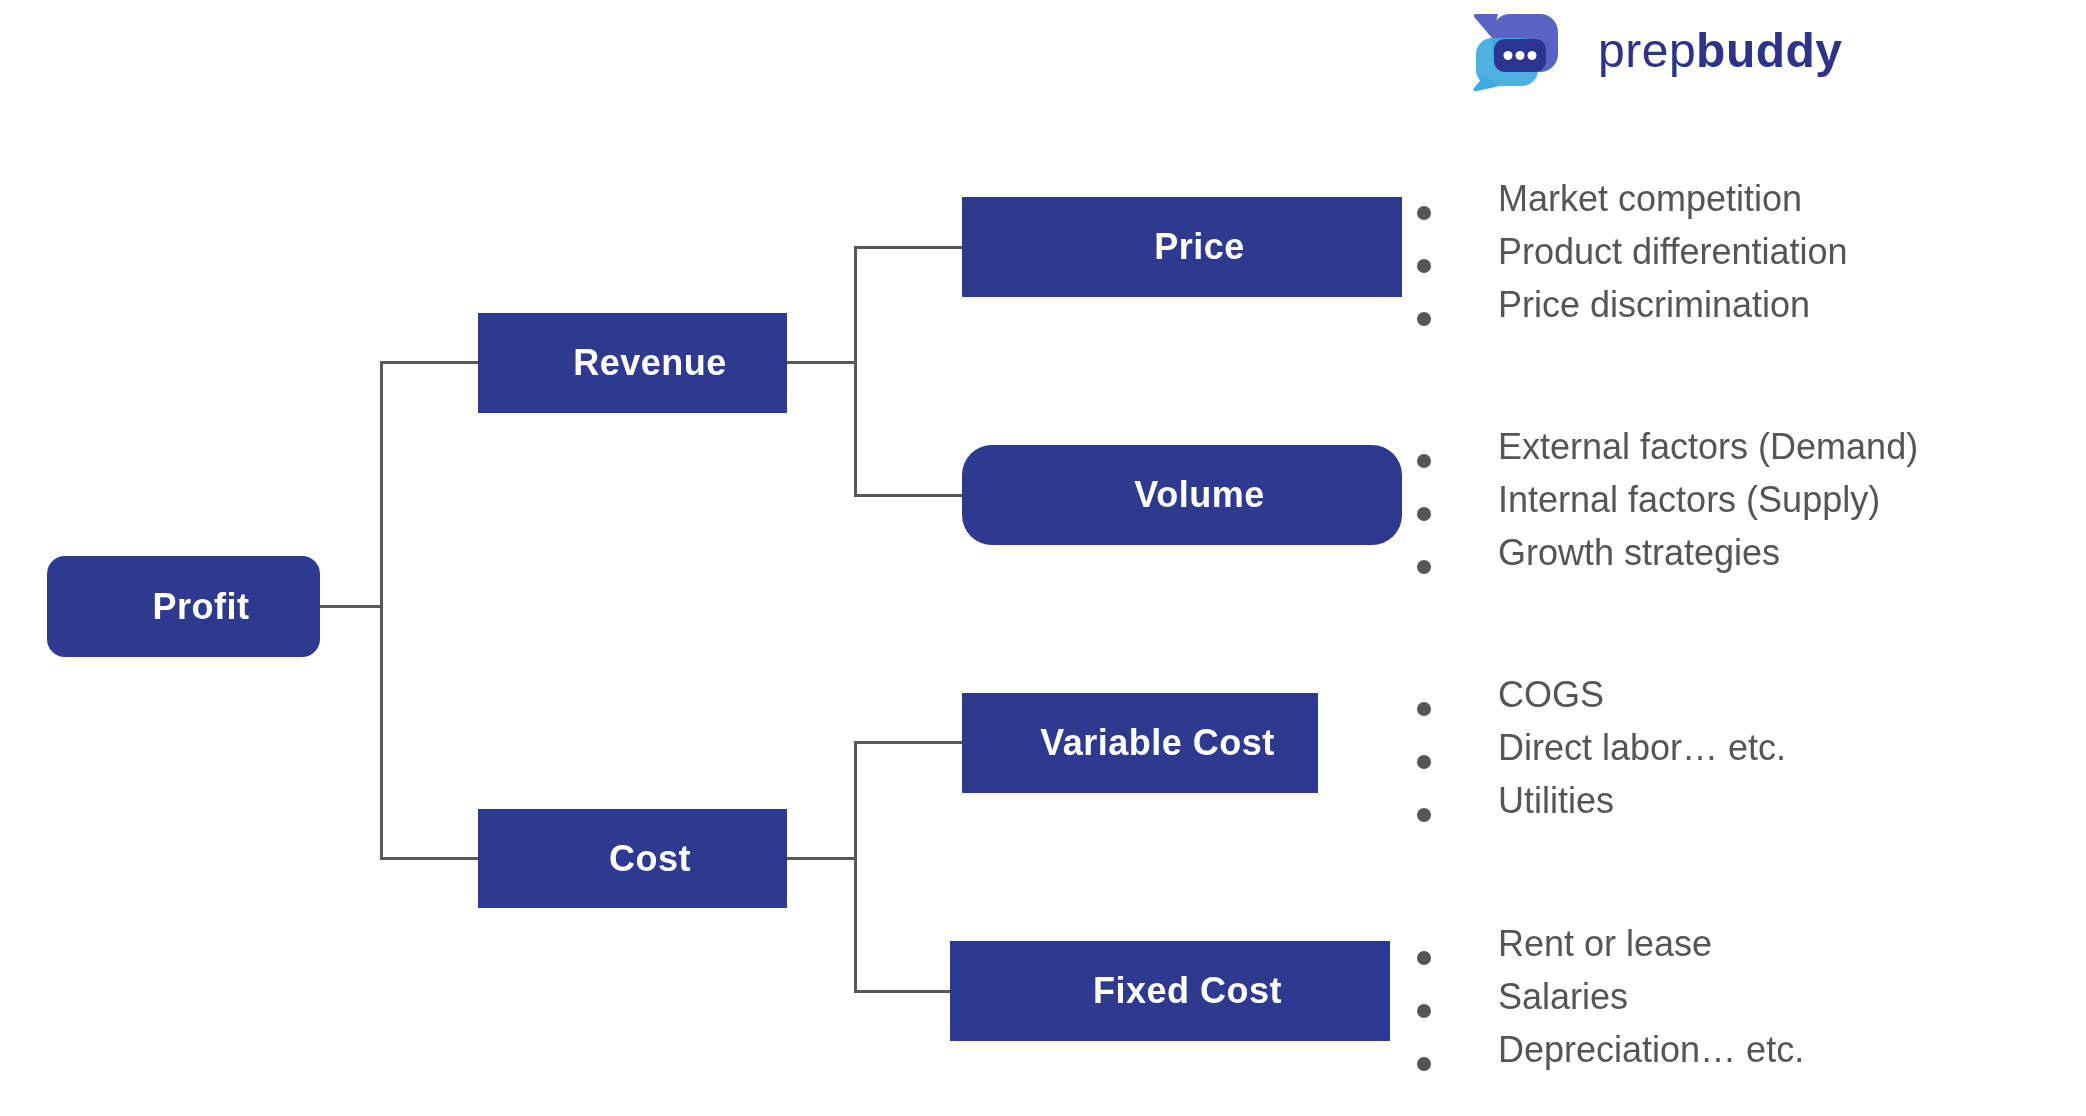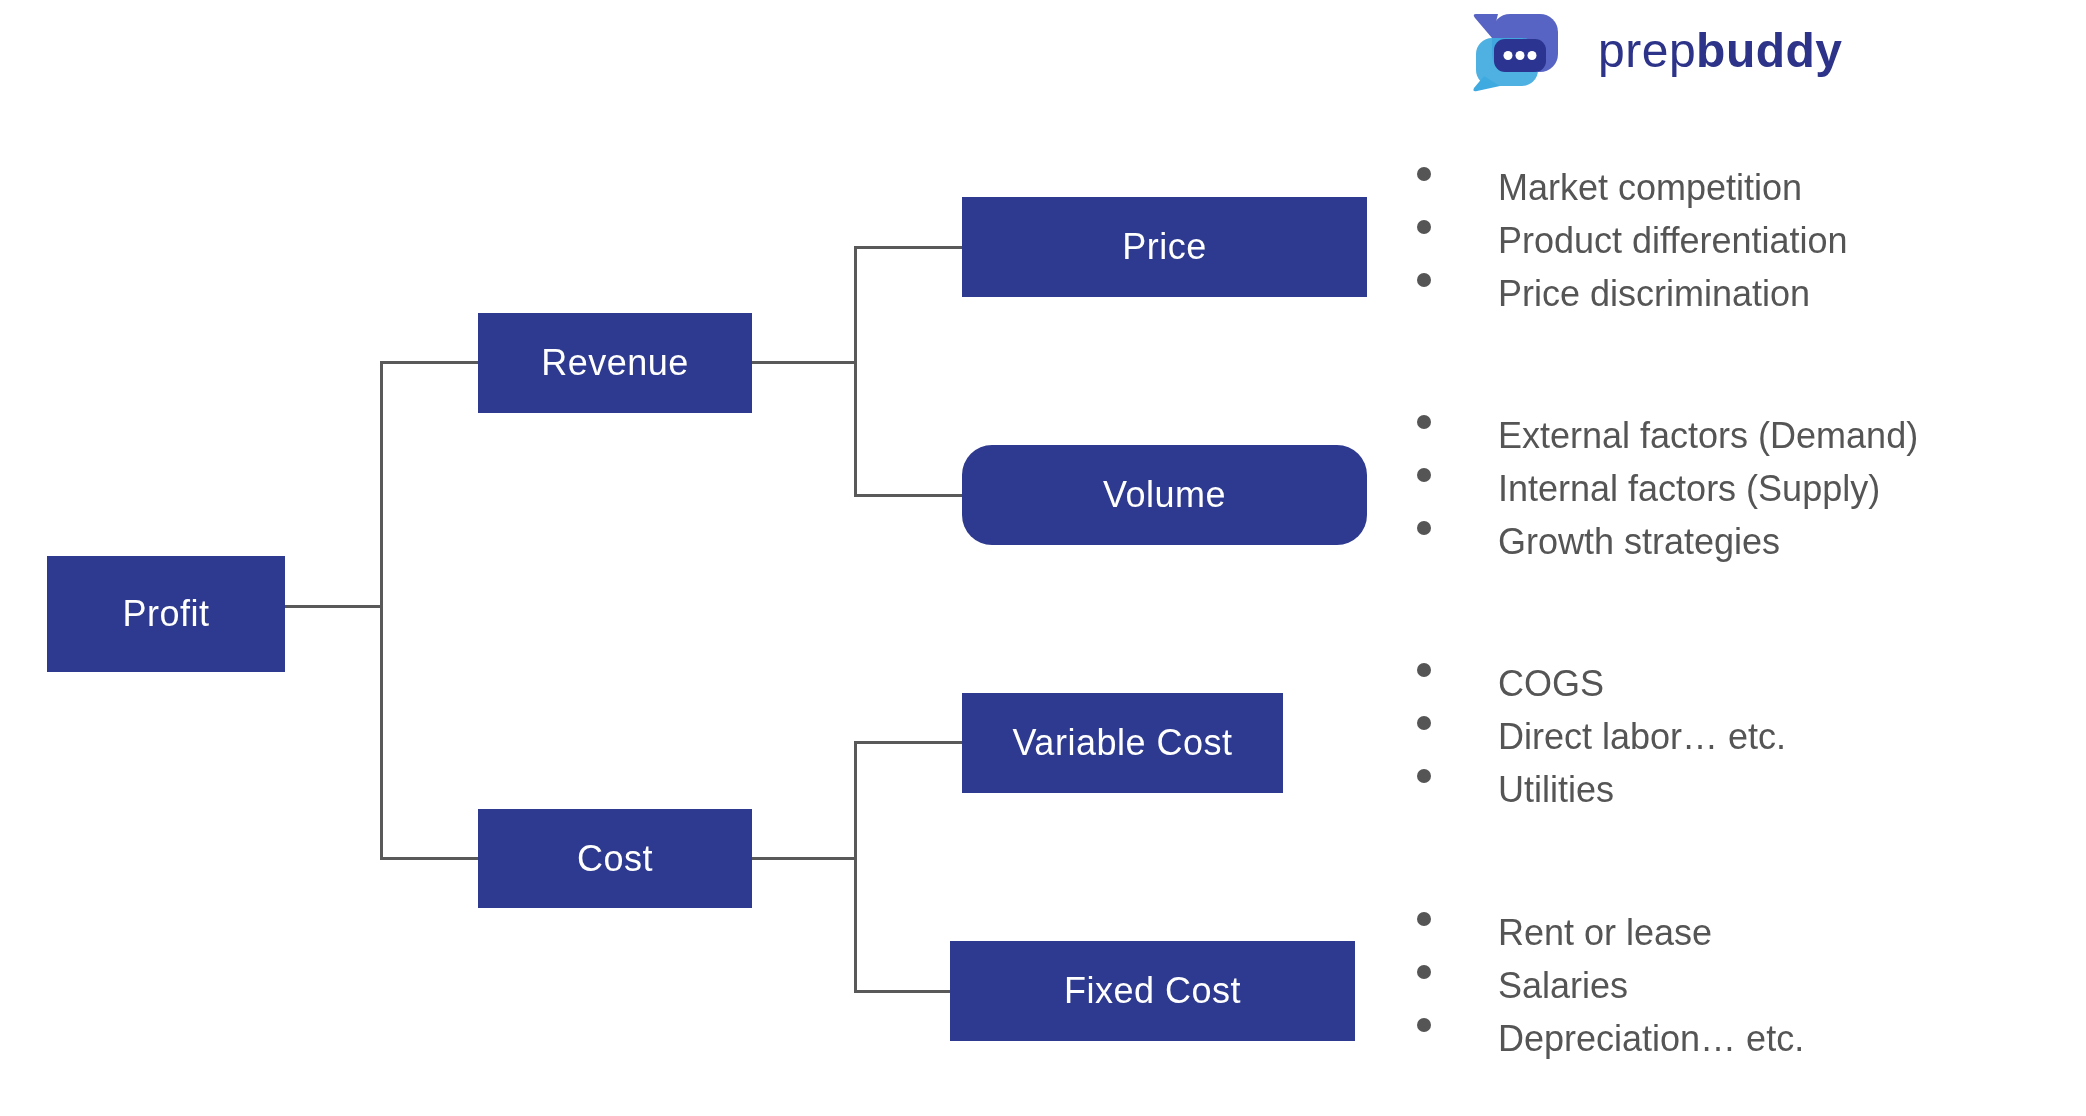--- a/index.html
+++ b/index.html
@@ -18,42 +18,43 @@
 
   
   .node {
     position: absolute;
     background: #2E3A8F;
     color: #ffffff;
     display: flex;
     align-items: center;
     justify-content: center;
     font-size: 36px;
-    font-weight: 400;
+    font-weight: 700;
     letter-spacing: 0.5px;
+    padding-left: 35px;
   }
 
   
   .line {
     position: absolute;
     background: #595959;
   }
   .line.h { height: 3px; }
   .line.v { width: 3px; }
 
   
   .bullets {
     position: absolute;
     list-style: none;
     margin: 0;
     padding: 0;
   }
   .bullets li {
     display: flex;
-    align-items: flex-start;
+    align-items: flex-end;
     height: 53px;
   }
   .bullets .dot {
     width: 14px;
     height: 14px;
     border-radius: 50%;
     background: #555555;
     flex: 0 0 14px;
     margin-right: 67px;
   }
@@ -110,21 +111,21 @@
   <div class="line h" style="left:752px; top:361px; width:105px;"></div>
   <div class="line v" style="left:854px; top:246px; height:251px;"></div>
   <div class="line h" style="left:854px; top:246px; width:108px;"></div>
   <div class="line h" style="left:854px; top:494px; width:108px;"></div>
 
   <div class="line h" style="left:752px; top:857px; width:105px;"></div>
   <div class="line v" style="left:854px; top:741px; height:252px;"></div>
   <div class="line h" style="left:854px; top:741px; width:108px;"></div>
   <div class="line h" style="left:854px; top:990px; width:108px;"></div>
 
-  <div class="node" style="left:47px;  top:556px; width:238px; height:116px;">
+  <div class="node" style="left:47px;  top:556px; width:238px; height:101px;border-radius:18px;">
       <span>Profit</span>
     </div>
   <div class="node" style="left:478px; top:313px; width:274px; height:100px;align-items:center;">
       <span>Revenue</span>
     </div>
   <div class="node" style="left:478px; top:809px; width:274px; height:99px;">
       <span>Cost</span>
     </div>
   <div class="node" style="left:962px; top:197px; width:405px; height:100px;">
       <span>Price</span>

